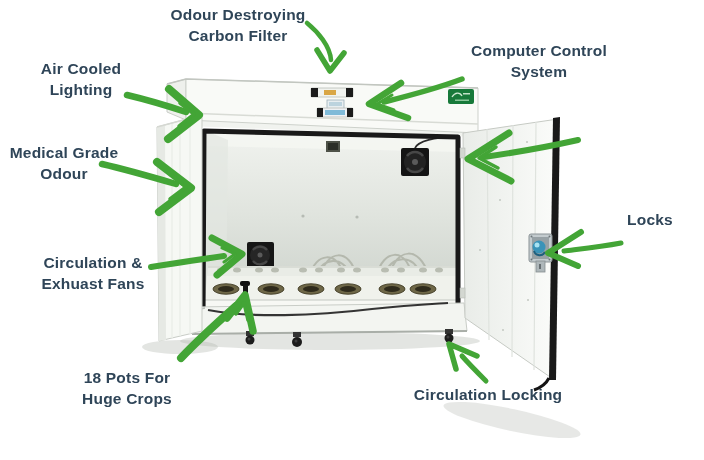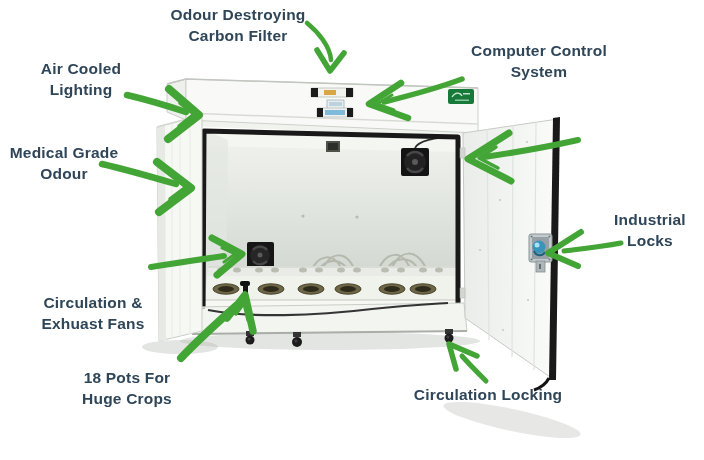--- a/index.html
+++ b/index.html
@@ -14,21 +14,21 @@
     font-size:15.5px;line-height:21px;font-weight:600;letter-spacing:.2px;
     white-space:nowrap;
   }
   .label span{display:block;}
   #lbl-carbon{left:238px;top:4px;}
   #lbl-computer{left:539px;top:40px;}
   #lbl-aircooled{left:81px;top:58px;}
   #lbl-power{left:635px;top:118px;}
   #lbl-medical{left:64px;top:142px;}
   #lbl-locks{left:650px;top:209px;}
-  #lbl-fans{left:93px;top:252px;margin-top:40px;}
+  #lbl-fans{left:93px;top:252px;}
   #lbl-pots{left:127px;top:367px;}
   #lbl-casters{left:488px;top:384px;}
 </style>
 </head>
 <body>
 
 <div class="stage" style="color: rgb(47, 69, 88);">
 
   <svg width="704" height="460" viewBox="0 0 704 460">
     <defs>
@@ -277,21 +277,20 @@
   </div>
   <div class="label" id="lbl-computer">
     <span>Computer Control</span>
     <span>System</span>
   </div>
   <div class="label" id="lbl-medical">
     <span>Medical Grade</span>
     <span>Odour</span>
   </div>
   <div class="label" id="lbl-locks">
-    <span>Industrial</span>
     <span>Locks</span>
   </div>
   <div class="label" id="lbl-fans">
     <span>Circulation &amp;</span>
     <span>Exhuast Fans</span>
   </div>
   <div class="label" id="lbl-pots">
     <span>18 Pots For</span>
     <span>Huge Crops</span>
   </div>

